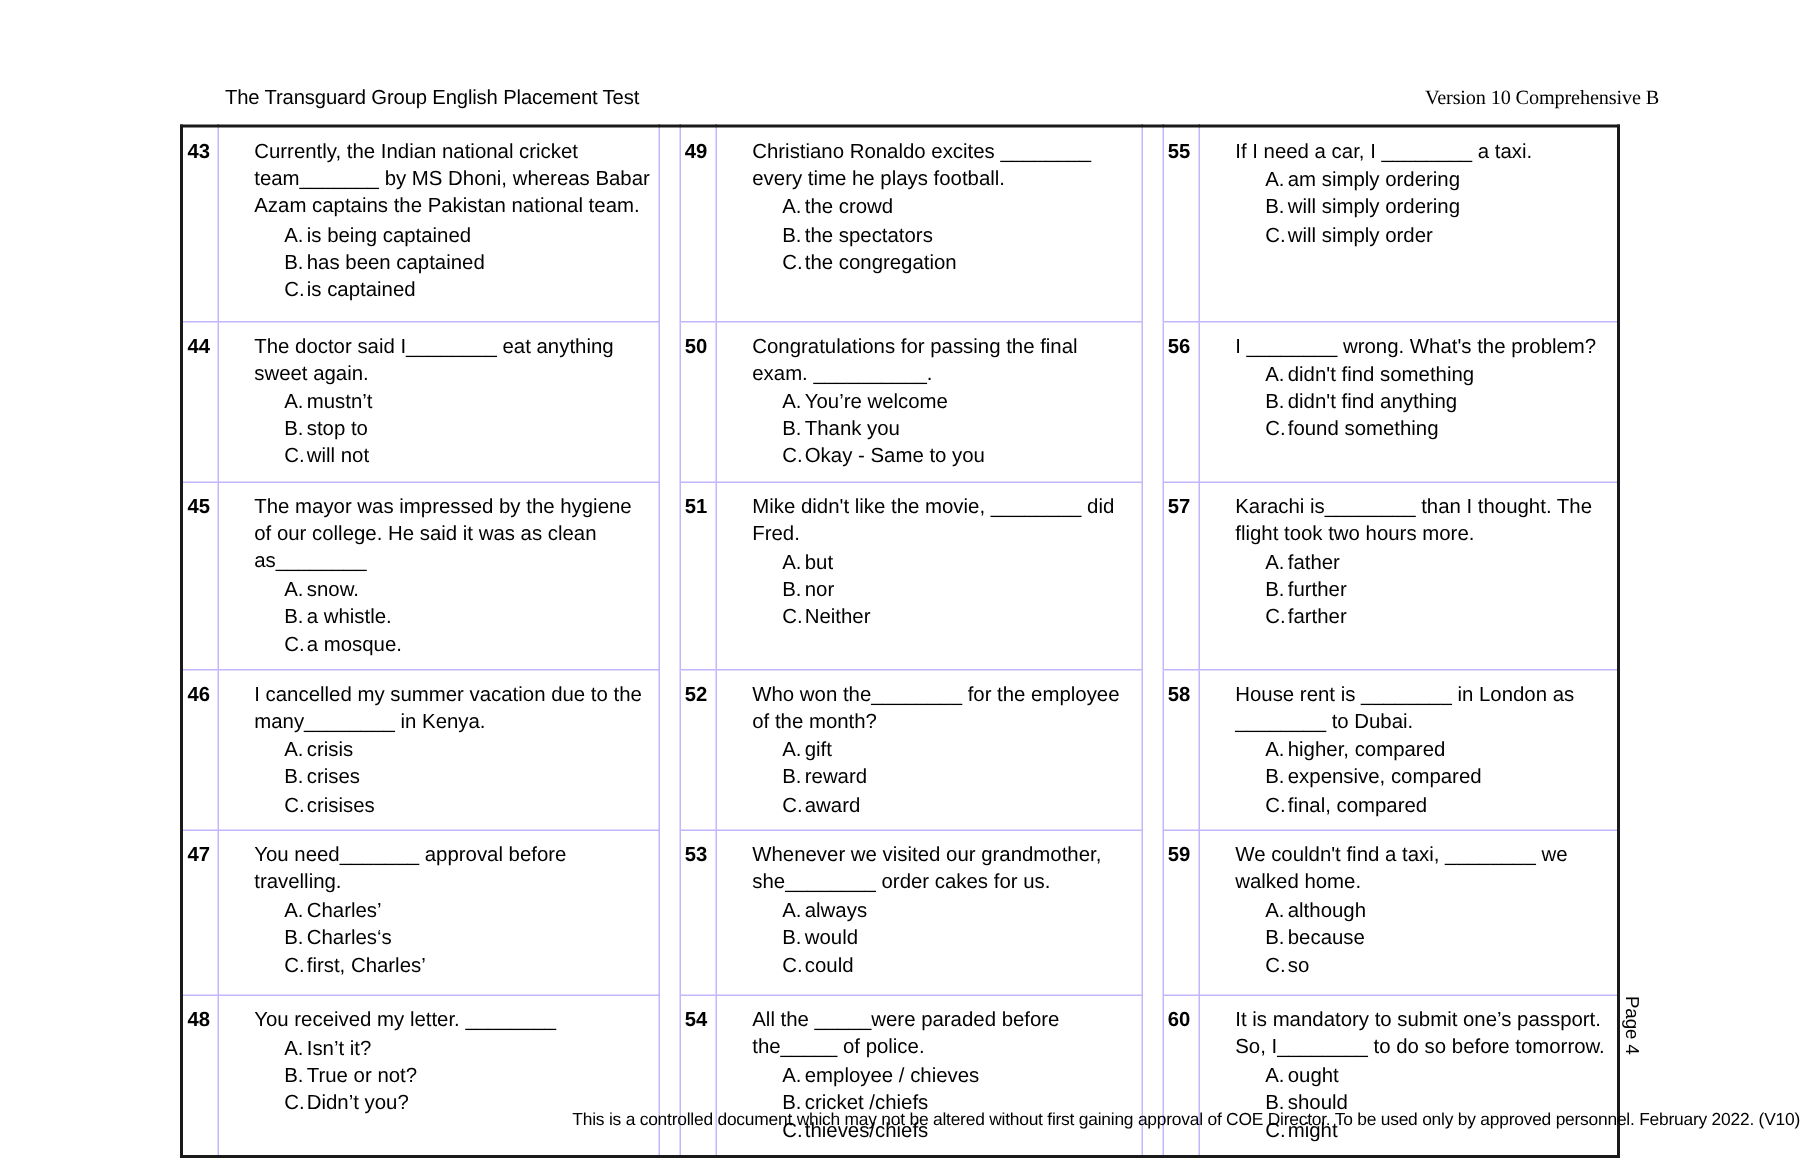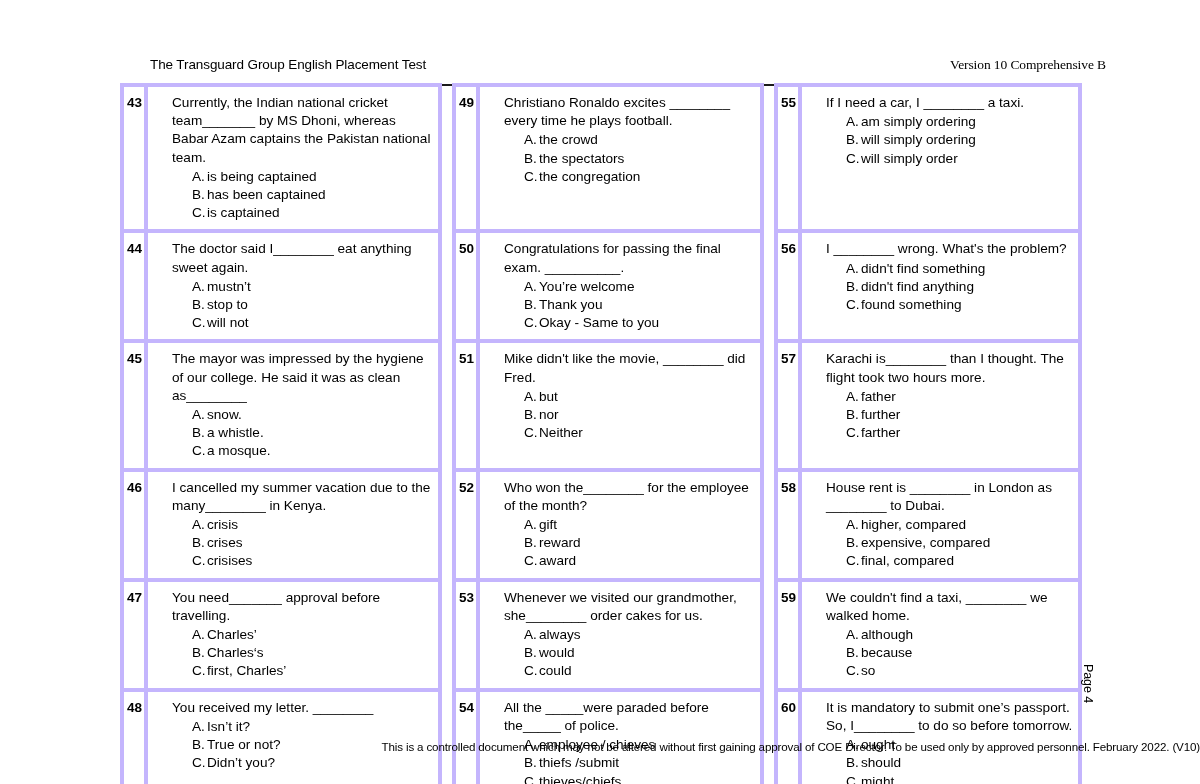--- a/index.html
+++ b/index.html
@@ -46,21 +46,21 @@
     position: absolute;
     left: 120px;
     top: 83px;
     width: 958px;
     border-collapse: collapse;
     table-layout: fixed;
   }
   .qtable td {
     vertical-align: top;
     padding: 0;
-    border: 4px solid #c4b5fd;
+    border: 1px solid #c4b5fd;
   }
   
   .qtable {
     border-top: 2px solid #1a1a1a;
     border-bottom: 2px solid #1a1a1a;
     border-left: 2px solid #1a1a1a;
     border-right: 2px solid #1a1a1a;
   }
 
   col.c-num   { width: 24px; }
@@ -322,21 +322,21 @@
               <li><span class="opt-letter">B.</span><span>True or not?</span></li>
               <li><span class="opt-letter">C.</span><span>Didn’t you?</span></li>
             </ul>
           </td>
           <td class="gapcell"></td>
           <td class="numcell">54</td>
           <td class="bodycell">
             <div class="stem">All the _____were paraded before the_____ of police.</div>
             <ul class="opts">
               <li><span class="opt-letter">A.</span><span>employee / chieves</span></li>
-              <li><span class="opt-letter">B.</span><span>thiefs /submit</span></li>
+              <li><span class="opt-letter">B.</span><span>cricket /chiefs</span></li>
               <li><span class="opt-letter">C.</span><span>thieves/chiefs</span></li>
             </ul>
           </td>
           <td class="gapcell"></td>
           <td class="numcell">60</td>
           <td class="bodycell">
             <div class="stem">It is mandatory to submit one’s passport. So, I________ to do so before tomorrow.</div>
             <ul class="opts">
               <li><span class="opt-letter">A.</span><span>ought</span></li>
               <li><span class="opt-letter">B.</span><span>should</span></li>

